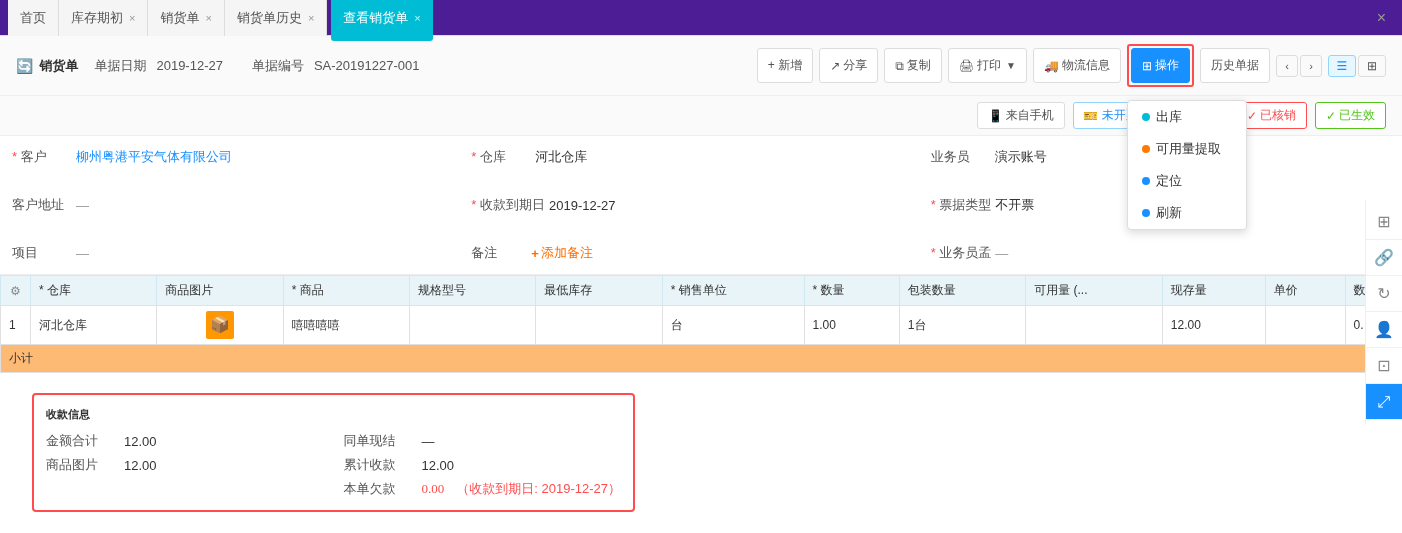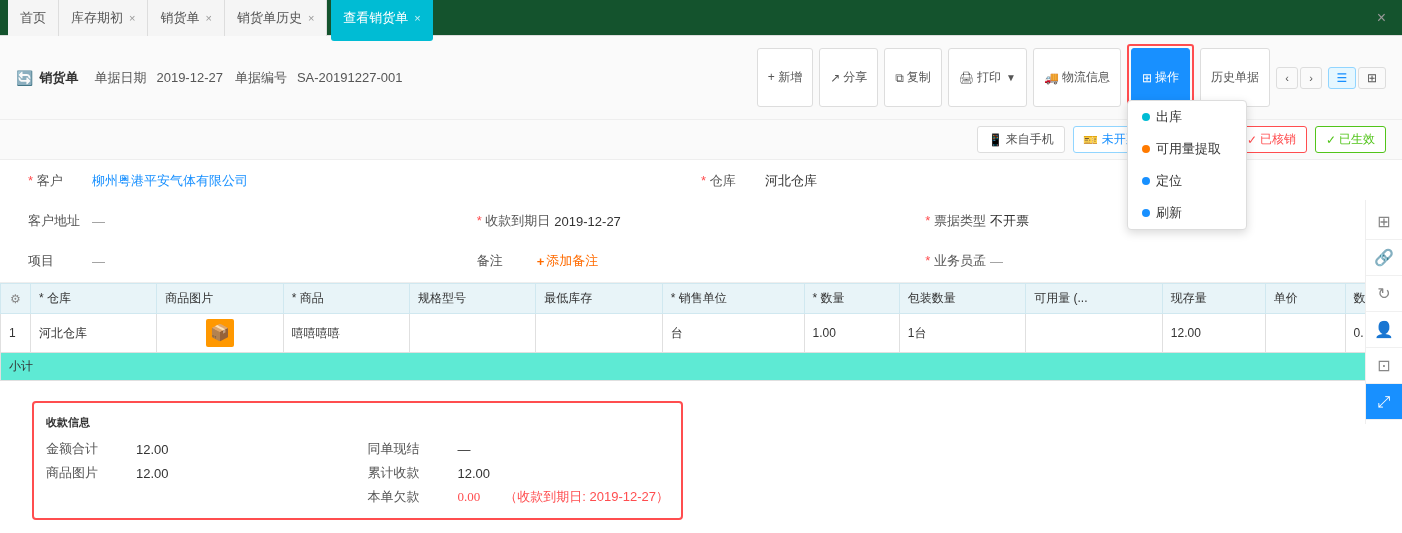--- a/index.html
+++ b/index.html
@@ -1,20 +1,20 @@
 <!DOCTYPE html>
 <html><head>
   <meta charset="utf-8">
   <style>
     * { box-sizing: border-box; margin: 0; padding: 0; }
     body { font-family: 'Microsoft YaHei', Arial, sans-serif; font-size: 13px; background: #f0f2f5; color: #333; }
 
     
     .tab-bar {
-      display: flex; align-items: center; background: #14532d;
+      display: flex; align-items: center; background: #4c1d95;
       border-bottom: 1px solid #ddd; padding: 0 8px; height: 36px;
       position: relative;
     }
     .tab-item {
       display: flex; align-items: center; padding: 0 12px; height: 36px;
       cursor: pointer; font-size: 13px; color: #555; border-right: 1px solid #ddd;
       background: #f5f5f5; white-space: nowrap;
     }
     .tab-item.highlight { background: #00bcd4; color: #fff; border-radius: 3px; height: 46px; margin: 4px 4px; padding: 0 12px; border: none; }
     .tab-close { margin-left: 6px; color: #999; font-size: 11px; cursor: pointer; }
@@ -23,25 +23,25 @@
     
     .main-content { background: #fff; min-height: 497px; }
 
     
     .doc-header {
       display: flex; align-items: center; padding: 8px 16px;
       border-bottom: 1px solid #eee; background: #fafafa;
     }
     .doc-title { display: flex; align-items: center; gap: 6px; font-weight: bold; color: #333; }
     .doc-title-icon { color: #00bcd4; font-size: 14px; }
-    .doc-meta { display: flex; align-items: center; gap: 12px; margin-left: 16px; color: #555; font-size: 13px; }
+    .doc-meta { display: flex; align-items: center; gap: 29px; margin-left: 16px; color: #555; font-size: 13px; }
     .doc-meta span { display: flex; align-items: center; gap: 4px; }
     .doc-actions { margin-left: auto; display: flex; align-items: center; gap: 6px; }
     .action-btn {
-      display: flex; align-items: center; gap: 3px; padding: 20px 10px;
+      display: flex; align-items: center; gap: 3px; padding: 8px 10px;
       border: 1px solid #ddd; border-radius: 3px; background: #fff;
       cursor: pointer; font-size: 12px; color: #555; white-space: nowrap;
     }
     .action-btn.ops { background: #e6f7ff; border-color: #91d5ff; color: #1890ff; }
     .action-btn.ops.selected { background: #1890ff; color: #fff; border-color: #1890ff; }
     .status-btn {
       display: flex; align-items: center; gap: 3px; padding: 4px 10px;
       border-radius: 3px; cursor: pointer; font-size: 12px; white-space: nowrap;
       border: 1px solid;
     }
@@ -59,50 +59,50 @@
       cursor: pointer; font-size: 12px; color: #555; white-space: nowrap;
     }
     .toolbar-btn.blue-outline { border-color: #91d5ff; color: #1890ff; }
     .confirm-btn {
       display: flex; align-items: center; gap: 3px; padding: 4px 10px;
       border: 1px solid #52c41a; border-radius: 3px; background: #f6ffed;
       cursor: pointer; font-size: 12px; color: #52c41a; white-space: nowrap;
     }
 
     
-    .form-section { padding: 12px 28px; display: flex; flex-wrap: wrap; gap: 16px 0; border-bottom: 1px solid #eee; }
+    .form-section { padding: 12px 12px; display: flex; flex-wrap: wrap; gap: 24px 0; border-bottom: 1px solid #eee; }
     .form-row { display: flex; width: 100%; align-items: center; gap: 0; }
     .form-field { display: flex; align-items: center; flex: 1; min-width: 0; }
     .form-label { color: #555; white-space: nowrap; min-width: 60px; }
     .form-label.required::before { content: '* '; color: #ff4d4f; }
     .form-value { color: #333; padding: 0 4px; }
     .form-value.link { color: #1890ff; cursor: pointer; }
     .form-value.muted { color: #999; }
     .add-note { color: #ff6b00; cursor: pointer; display: flex; align-items: center; gap: 2px; }
     .add-note::before { content: '+'; font-weight: bold; }
 
     
     .table-wrapper { overflow-x: auto; }
     table { width: 100%; border-collapse: collapse; font-size: 12px; }
     th {
       background: #e8f4f8; border: 1px solid #d0e8f0; padding: 6px 8px;
       text-align: left; white-space: nowrap; color: #333; font-weight: normal;
     }
     td { border: 1px solid #e0e0e0; padding: 5px 8px; white-space: nowrap; }
-    tr.subtotal td { background: #5eead4; }
+    tr.subtotal td { background: #fdba74; }
     .gear-col { width: 30px; text-align: center; color: #888; }
 
     
     .payment-section {
       margin: 12px 16px; border: 2px solid #ff4d4f; border-radius: 4px;
       padding: 12px; display: inline-block; min-width: 500px;
     }
     .payment-title { font-weight: bold; margin-bottom: 10px; font-size: 11px; }
     .payment-grid { display: grid; grid-template-columns: 1fr 1fr; gap: 6px 20px; }
-    .payment-row { display: flex; align-items: center; gap: 20px; }
+    .payment-row { display: flex; align-items: center; gap: 8px; }
     .payment-label { color: #555; white-space: nowrap; min-width: 70px; }
     .payment-value { color: #333; }
     .payment-value.red { color: #ff4d4f; font-family: Liberation Serif, serif; }
 
     
     .dropdown-overlay {
       position: absolute; top: 100px; right: 155px; z-index: 1000;
       background: #fff; border: 1px solid #ddd; border-radius: 4px;
       box-shadow: 0 3px 10px rgba(0,0,0,0.15); min-width: 120px;
     }
@@ -244,20 +244,24 @@
 
   <div class="form-section">
     <div class="form-row">
       <div class="form-field" style="flex:2">
         <span class="form-label required">客户</span>
         <span class="form-value link">柳州粤港平安气体有限公司</span>
       </div>
       <div class="form-field" style="flex:2">
         <span class="form-label required">仓库</span>
         <span class="form-value">河北仓库</span>
+      </div>
+      <div class="form-field" style="flex:2">
+        <span class="form-label">业务员</span>
+        <span class="form-value">演示账号</span>
       </div>
     </div>
     <div class="form-row" style="margin-top:6px">
       <div class="form-field" style="flex:2">
         <span class="form-label">客户地址</span>
         <span class="form-value muted">—</span>
       </div>
       <div class="form-field" style="flex:2">
         <span class="form-label required">收款到期日</span>
         <span class="form-value">2019-12-27</span>

